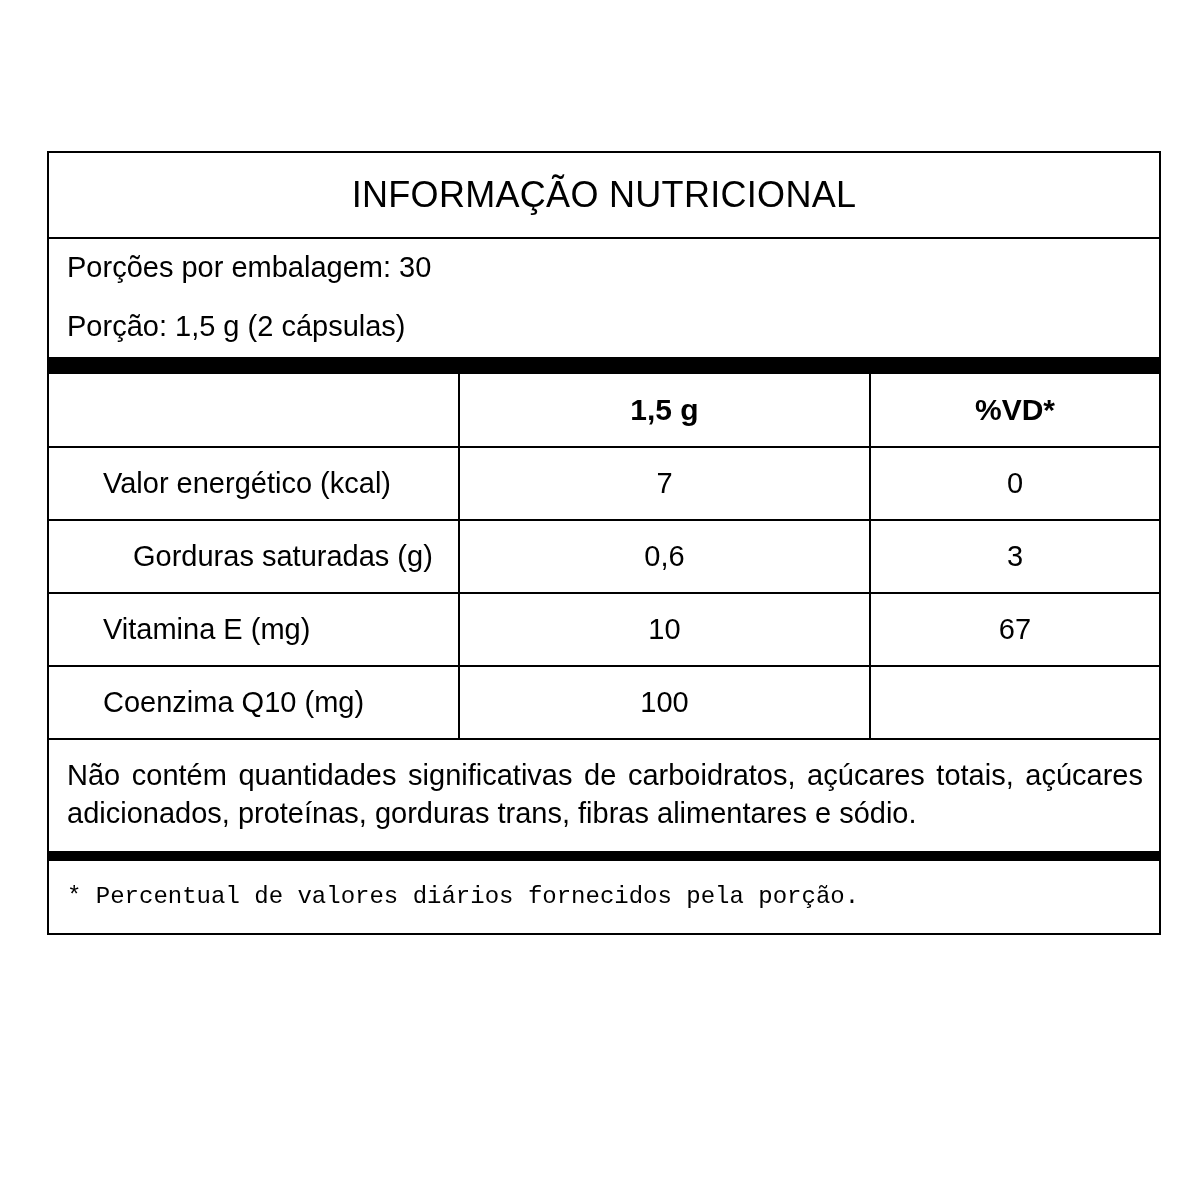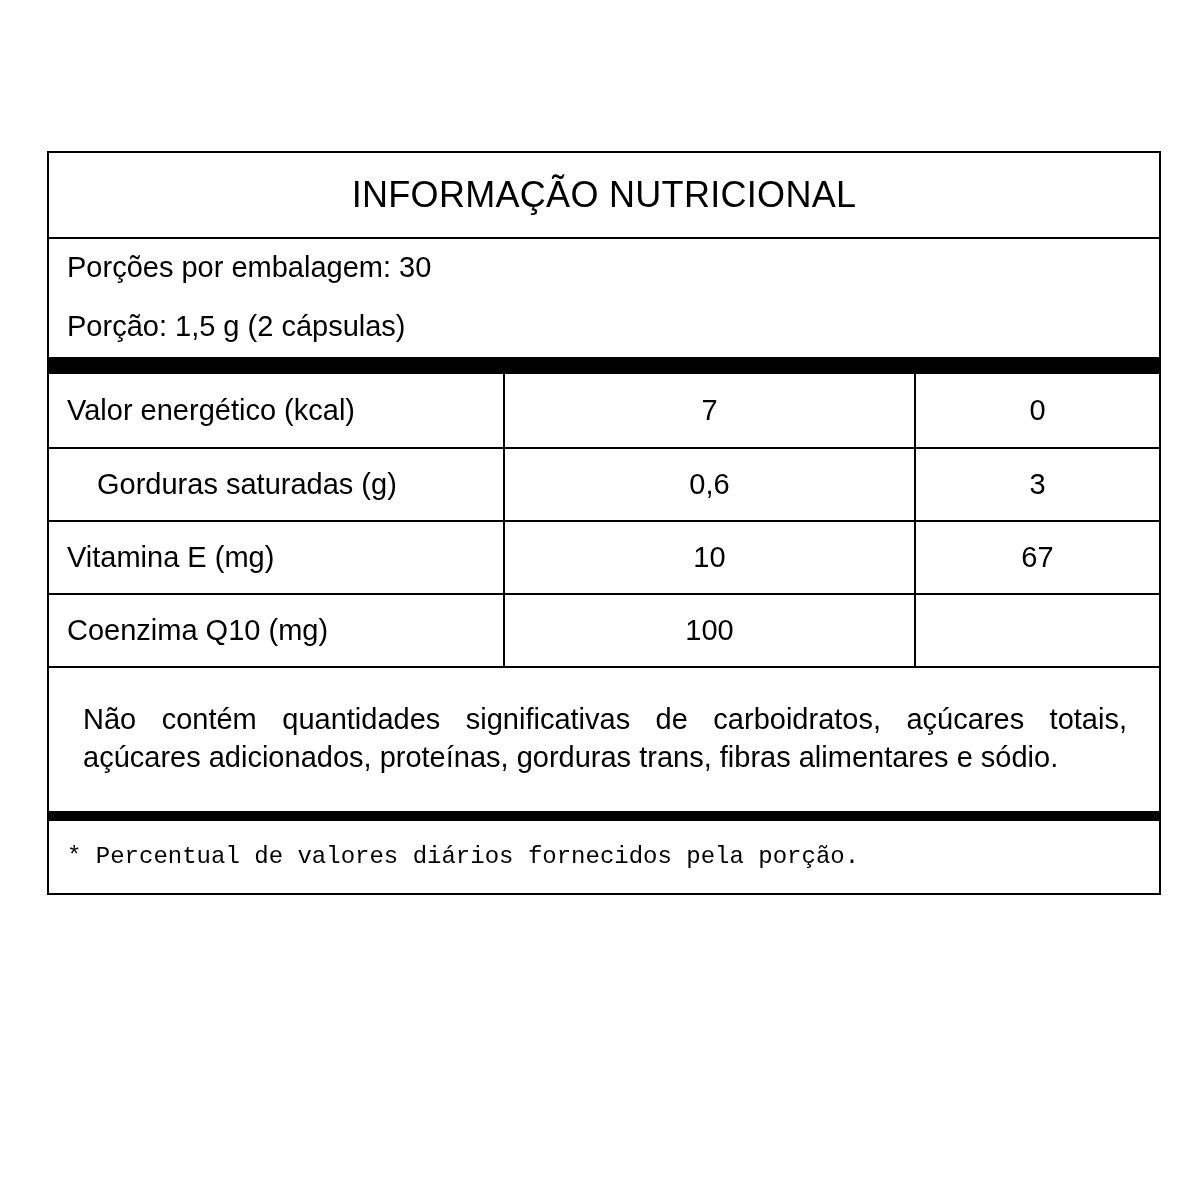--- a/index.html
+++ b/index.html
@@ -82,26 +82,27 @@
     display: flex;
     width: 100%;
     box-sizing: border-box;
   }
   .row + .row {
     border-top: 2px solid #000;
   }
 
   .cell-name {
     box-sizing: border-box;
-    width: 456px;          
+    width: 375px;          
     border-right: 2px solid #000;
     display: flex;
     align-items: center;
     padding-left: 18px;
     padding-right: 14px;
+    margin-left: 36px;
   }
   .cell-name.sub {
     padding-left: 48px;
   }
   .cell-amount {
     box-sizing: border-box;
     width: 411px;          
     border-right: 2px solid #000;
     display: flex;
     align-items: center;
@@ -132,21 +133,21 @@
     box-sizing: border-box;
     border-top: 2px solid #000;
     padding: 16px 16px 18px 18px;
   }
   .disclaimer-text {
     font-size: 29px;
     font-weight: 400;
     line-height: 1.32;
     text-align: justify;
     text-align-last: left;
-    margin: 16px;
+    margin: 0;
   }
 
   
   .legend-band {
     box-sizing: border-box;
     height: 72px;
     display: flex;
     align-items: center;
     padding-left: 18px;
     font-family: Liberation Mono, monospace;
@@ -171,20 +172,25 @@
 
     <div class="serving-band">
       <div class="serving-line">Porções por embalagem: 30</div>
       <div class="serving-line">Porção: 1,5 g (2 cápsulas)</div>
     </div>
 
     <div class="rule-thick"></div>
 
     <div class="grid">
 
+      <div class="row row-head">
+        <div class="cell-name"></div>
+        <div class="cell-amount">1,5 g</div>
+        <div class="cell-vd">%VD*</div>
+      </div>
 
       <div class="row row-data">
         <div class="cell-name">Valor energético (kcal)</div>
         <div class="cell-amount">7</div>
         <div class="cell-vd">0</div>
       </div>
 
 
       <div class="row row-data">
         <div class="cell-name sub">Gorduras saturadas (g)</div>

